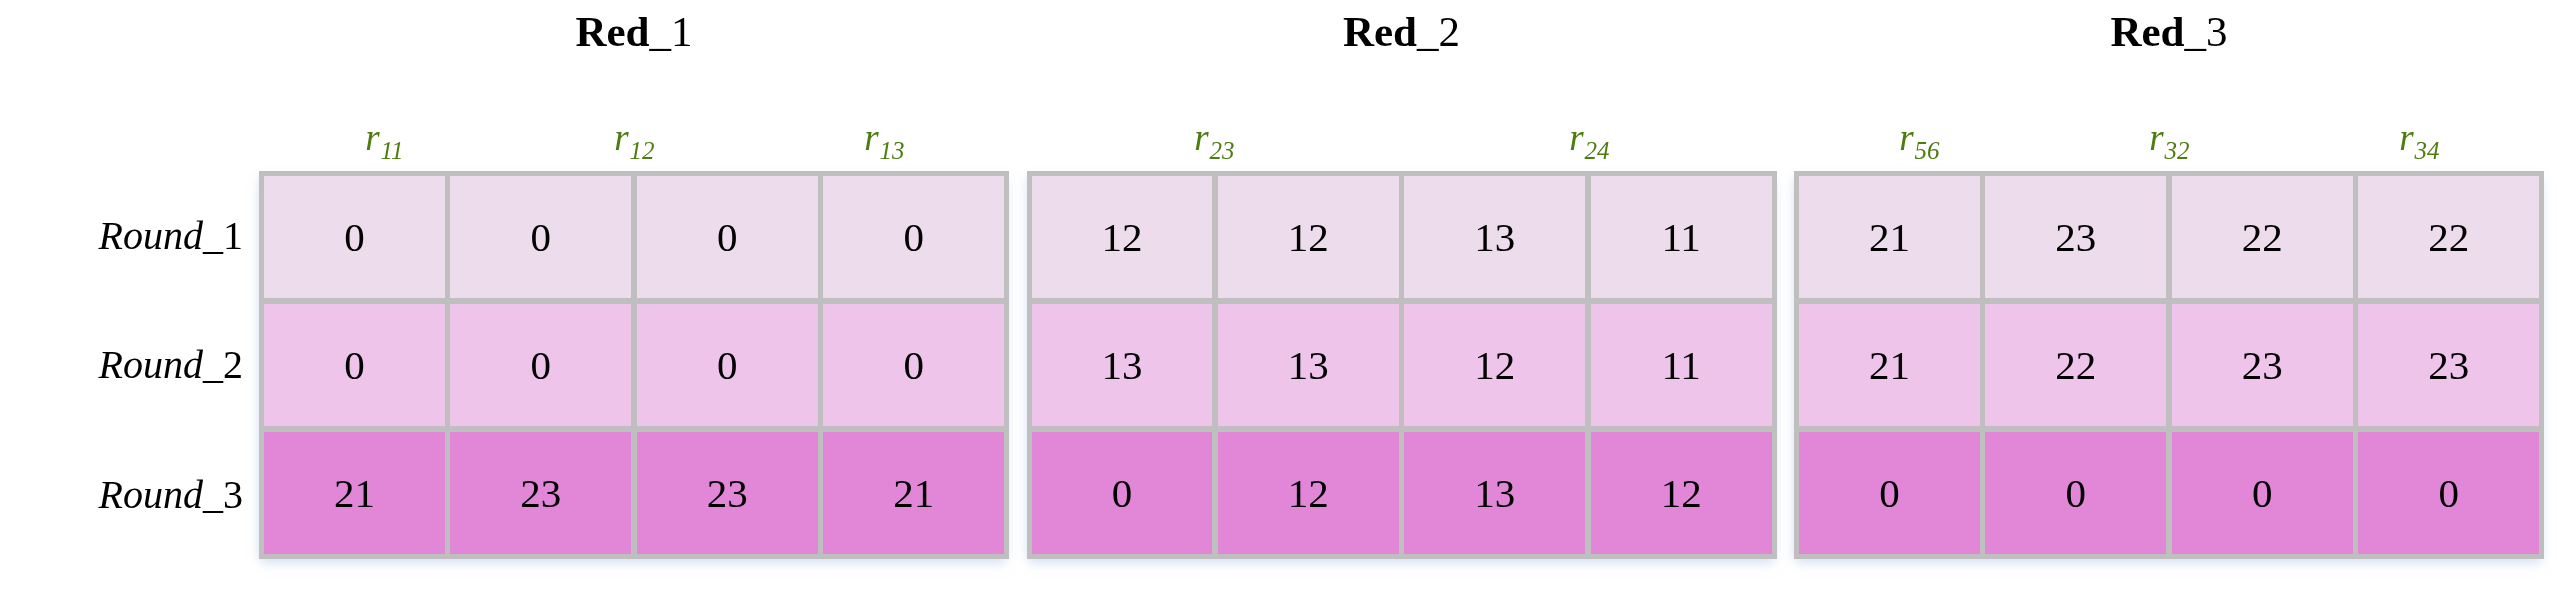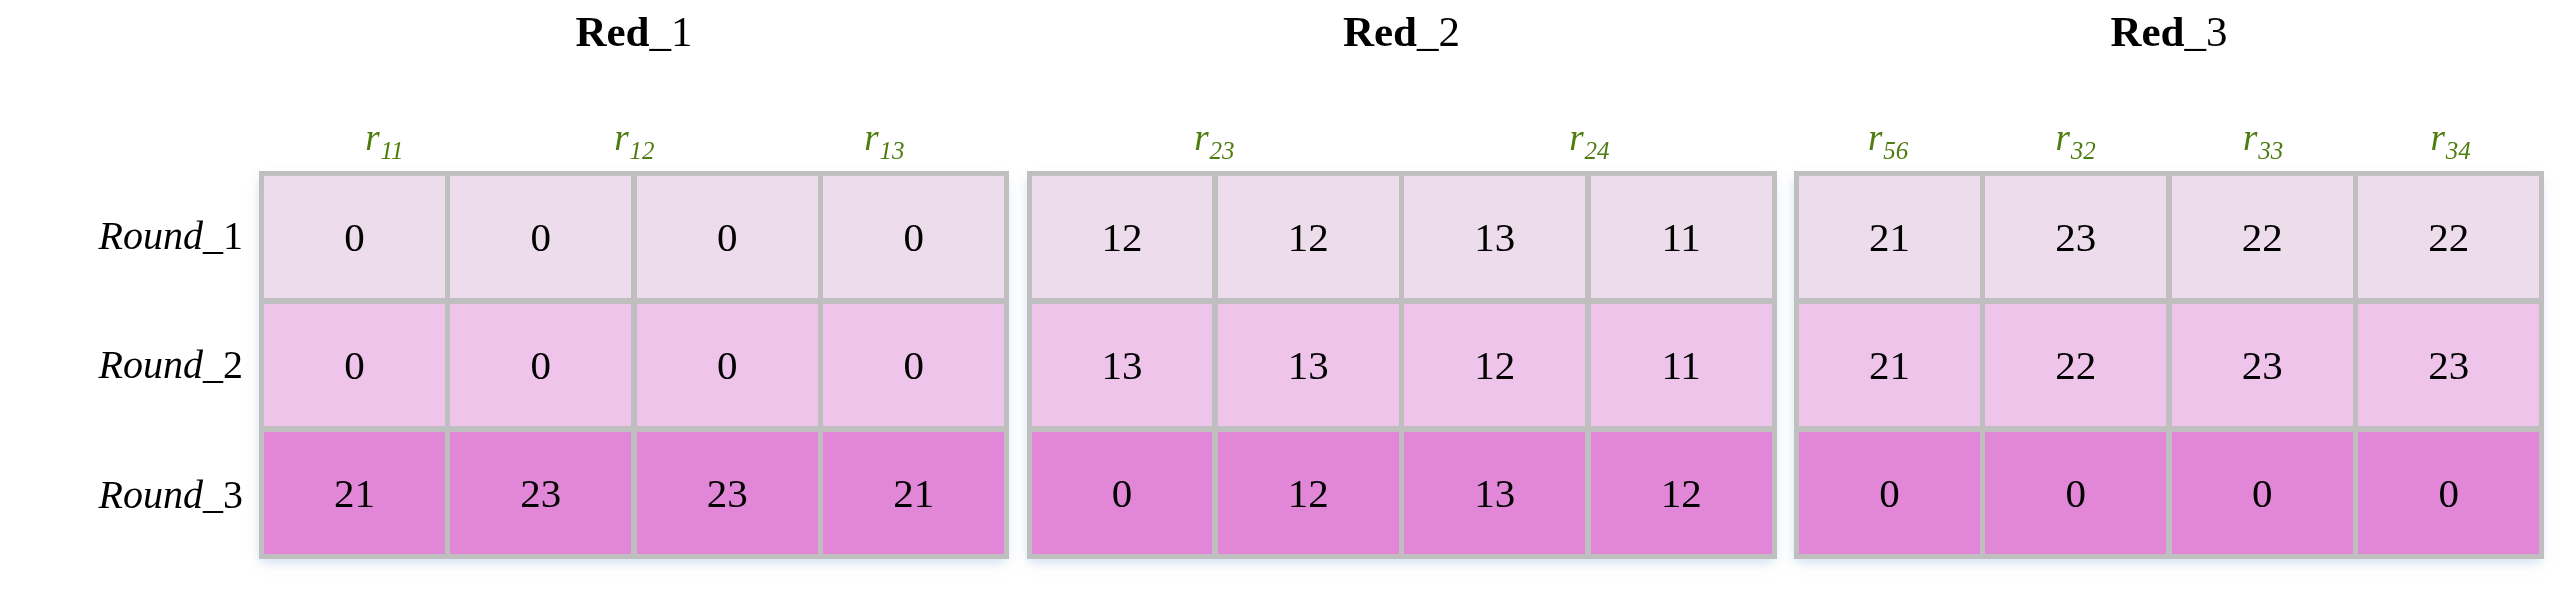--- a/index.html
+++ b/index.html
@@ -201,23 +201,20 @@
     </div>
 
     <div class="col-label-group">
       <div class="col-label">
         <span class="rsym"><span>r</span><span class="sub">56</span></span>
       </div>
       <div class="col-label">
         <span class="rsym"><span>r</span><span class="sub">32</span></span>
       </div>
       <div class="col-label">
-        <span class="rsym"><span>r</span><span class="sub">33</span></span>
-      </div>
-      <div class="col-label">
         <span class="rsym"><span>r</span><span class="sub">34</span></span>
       </div>
     </div>
 
   </div>
 
   <div class="row-labels">
     <div class="row-label">
       <span class="rl-word">Round</span>
         <span class="rl-idx">_1</span>

